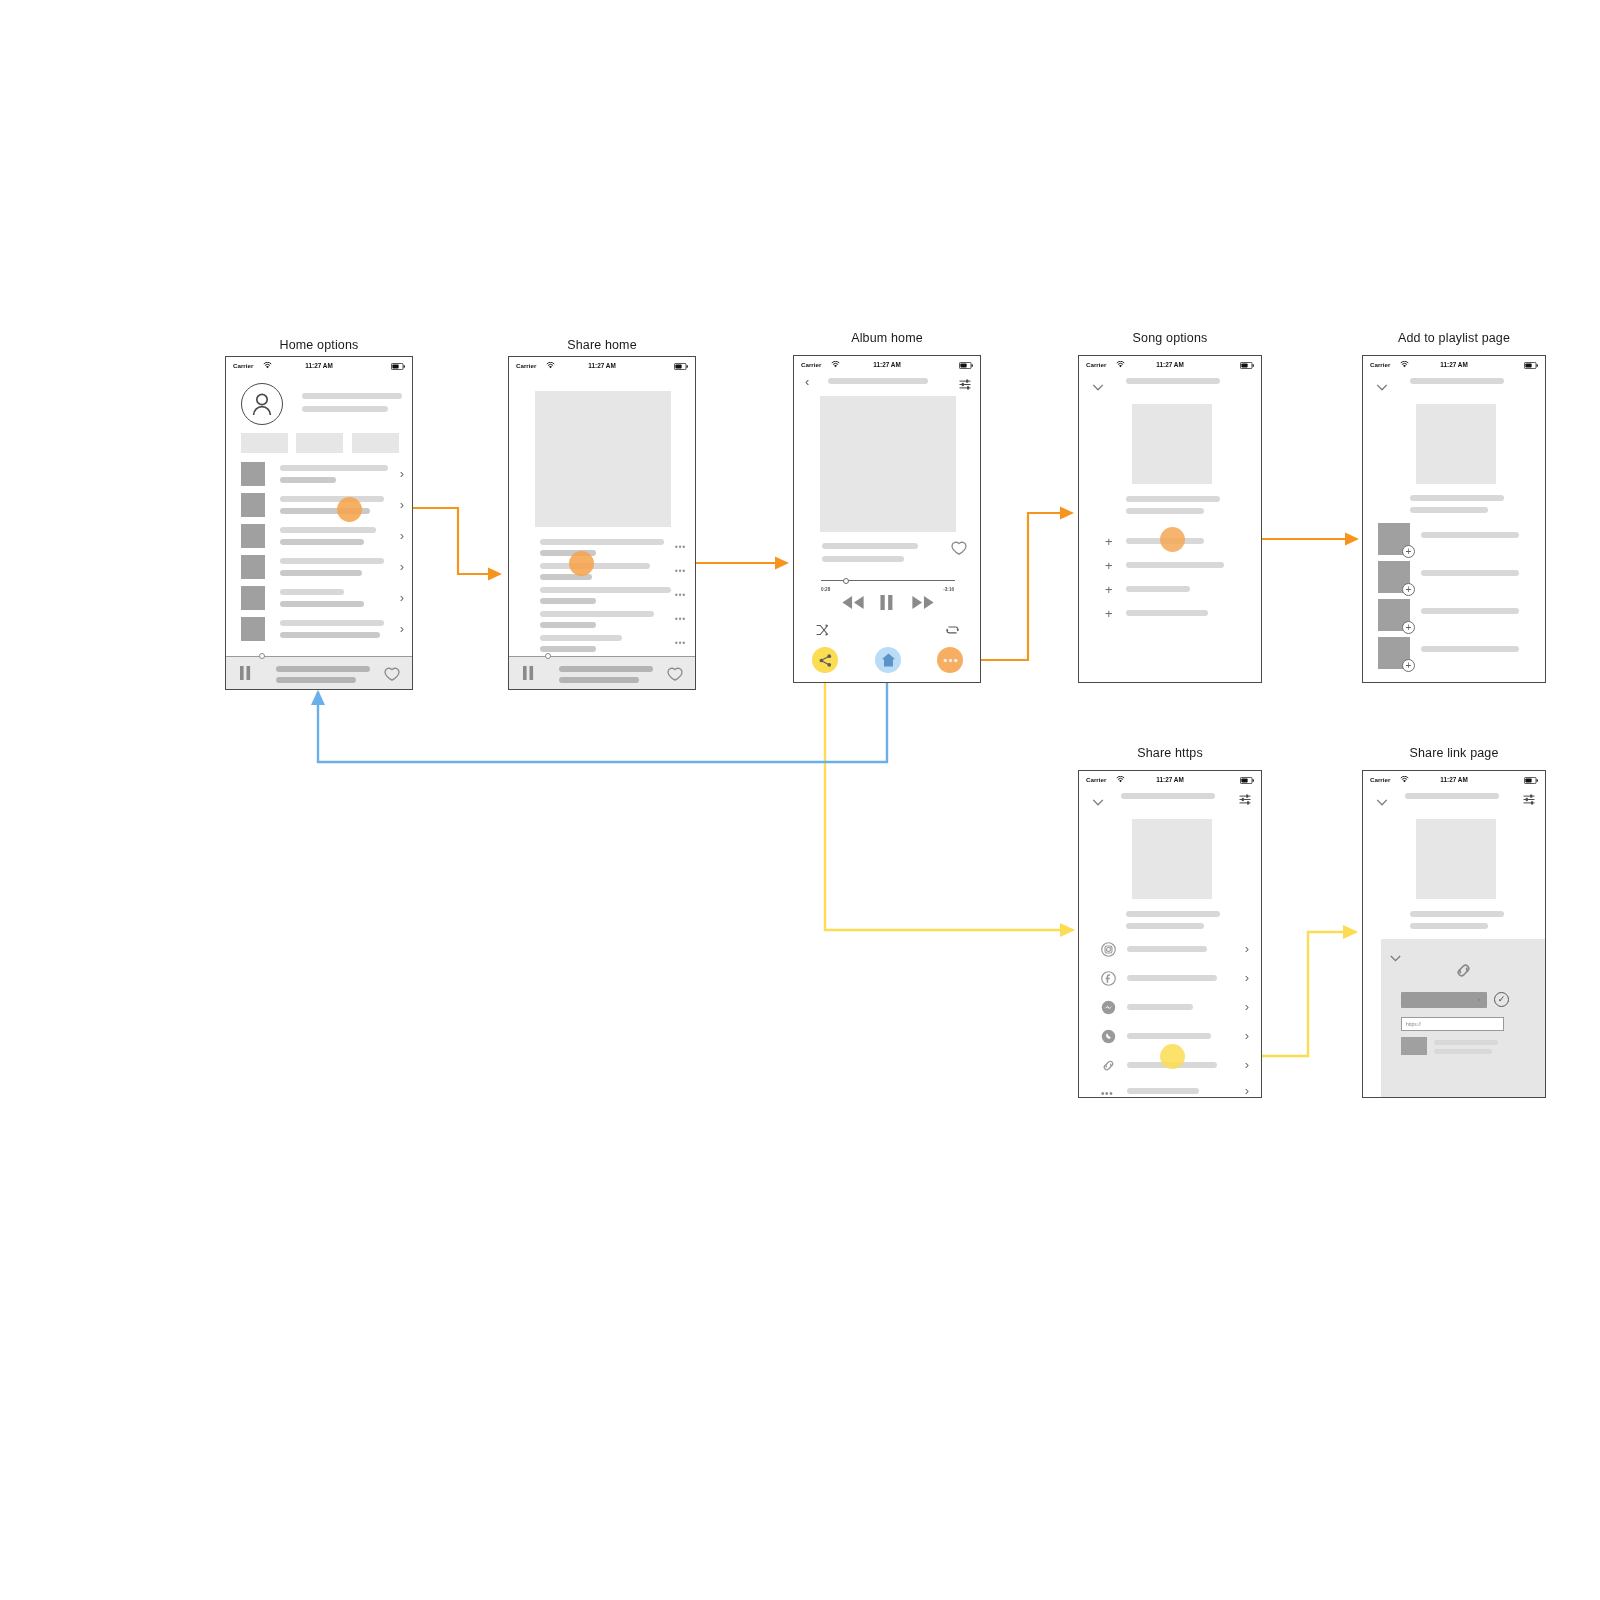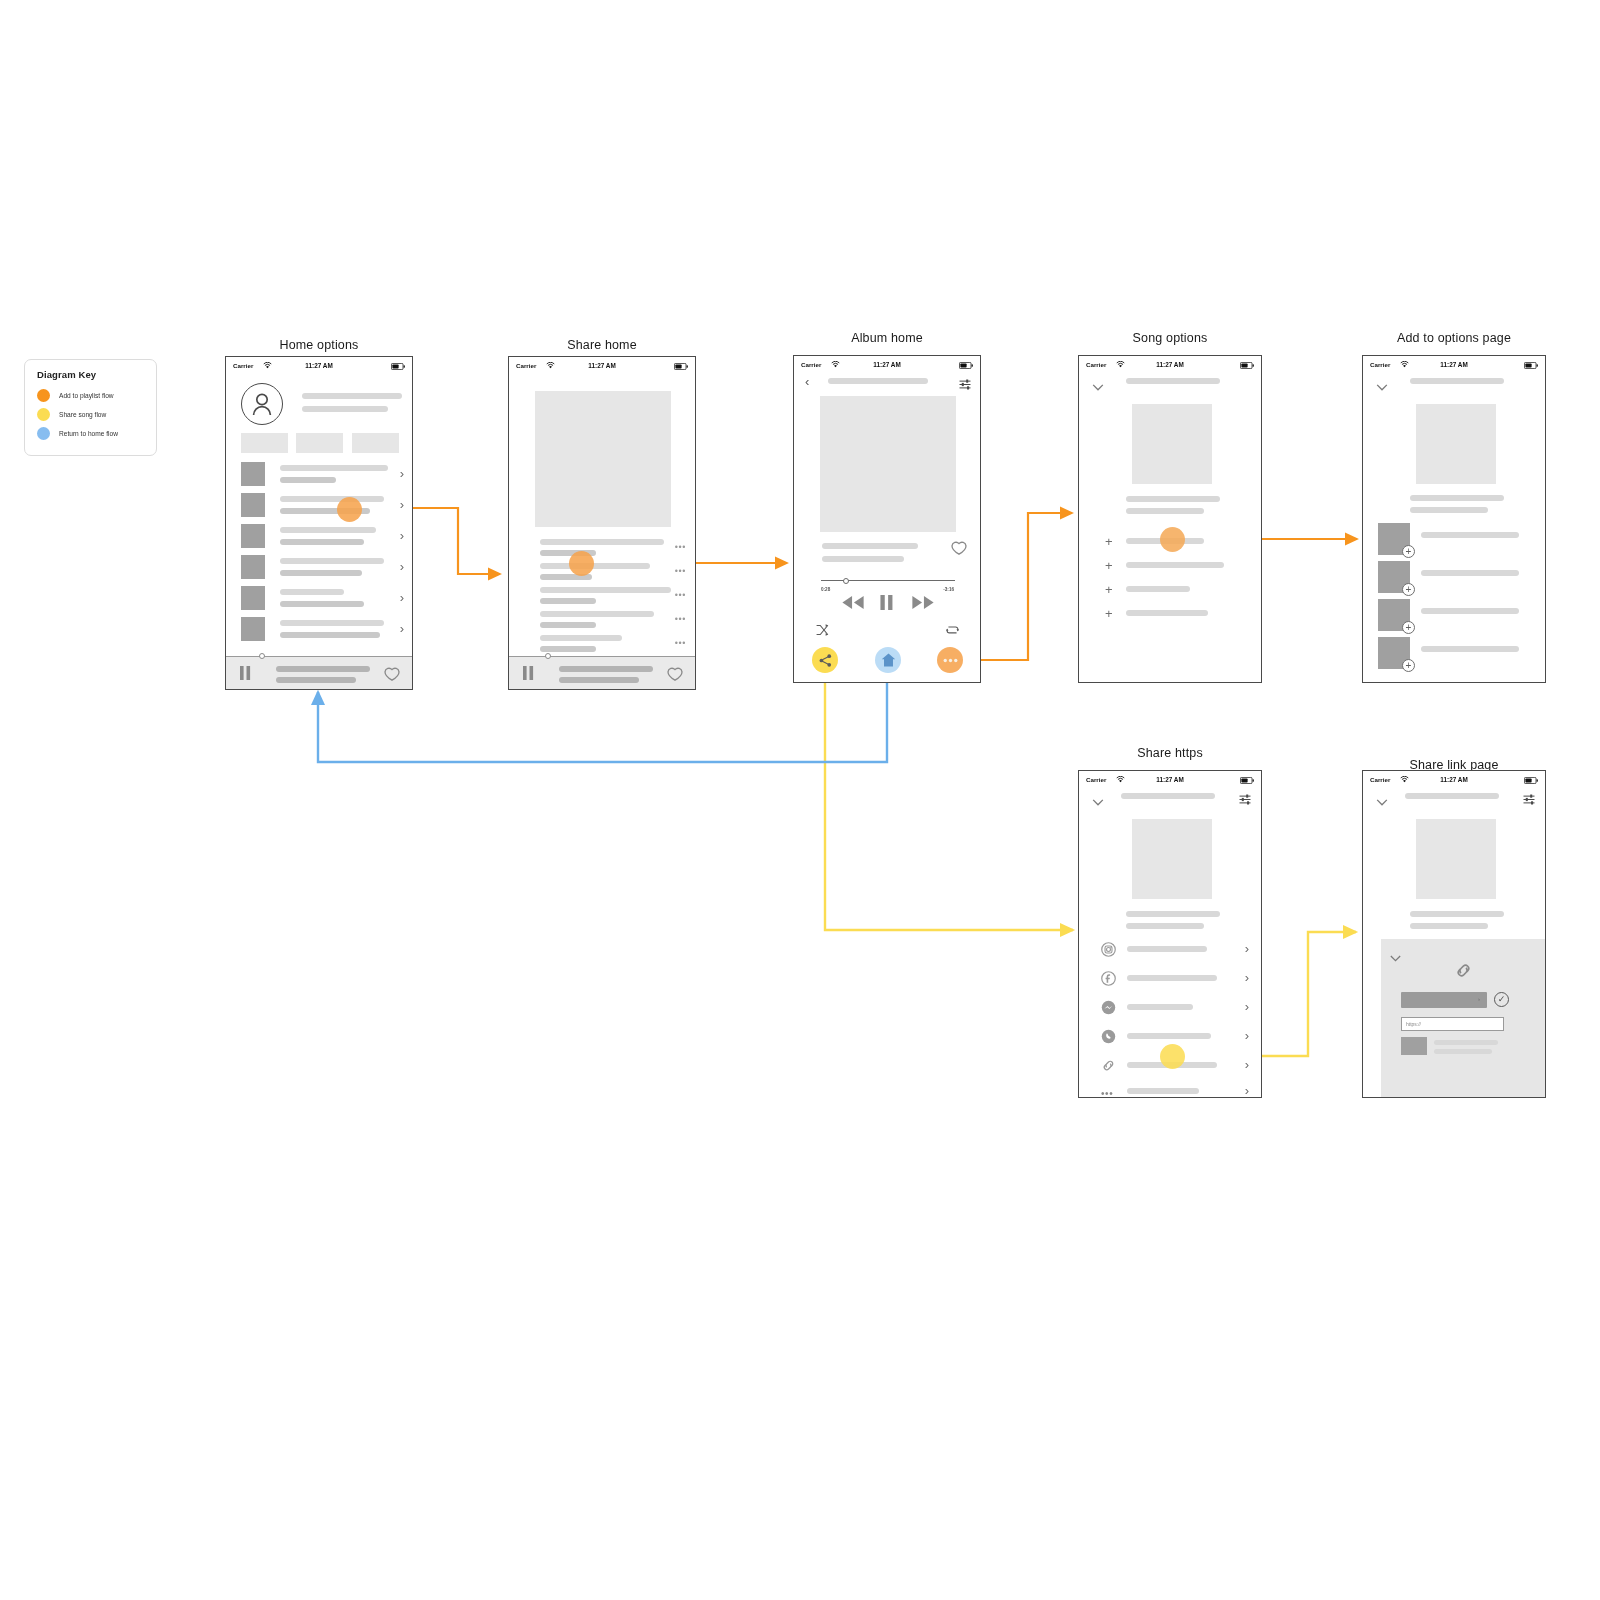--- a/index.html
+++ b/index.html
@@ -115,35 +115,20 @@
 
     <path d="M1172,539 L1357,539" fill="none" stroke="#F7941D" stroke-width="2.2" marker-end="url(#ar-o)"></path>
 
     <path d="M825,672 L825,930 L1073,930" fill="none" stroke="#FBDC52" stroke-width="2.4" marker-end="url(#ar-y)"></path>
 
     <path d="M1172,1056 L1308,1056 L1308,932 L1356,932" fill="none" stroke="#FBDC52" stroke-width="2.4" marker-end="url(#ar-y)"></path>
 
     <path d="M887,672 L887,762 L318,762 L318,692" fill="none" stroke="#6BAFEA" stroke-width="2.4" marker-end="url(#ar-b)"></path>
   </svg>
 
-  <div class="legend">
-    <div class="legend-title">Diagram Key</div>
-    <div class="legend-row">
-      <div class="legend-dot" style="background:#F7941D"></div>
-      <div class="legend-label">Add to playlist flow</div>
-    </div>
-    <div class="legend-row">
-      <div class="legend-dot" style="background:#FBDC52"></div>
-      <div class="legend-label">Share song flow</div>
-    </div>
-    <div class="legend-row">
-      <div class="legend-dot" style="background:#87BDF0"></div>
-      <div class="legend-label">Return to home flow</div>
-    </div>
-  </div>
 
   <div class="screen" style="left:225px; top:338px; width:188px;">
     <div class="screen-title" style="top:0;">Home options</div>
     <div class="phone" style="top:18px; width:188px; height:334px;">
       <div class="statusbar">
         <span class="sb-carrier">Carrier</span>
         <span class="sb-wifi">
           <svg width="9" height="7" viewBox="0 0 12 9">
               <path d="M6 8.3 L4.1 6.1 a2.6 2.6 0 0 1 3.8 0 z" fill="#111"></path>
               <path d="M2.6 4.4 a5 5 0 0 1 6.8 0" stroke="#111" stroke-width="1.2" fill="none"></path>
@@ -463,21 +448,21 @@
       </div>
       <div style="position:absolute; left:0; top:248px; width:100%; height:24px;">
         <span class="plusrow" style="left:26px; top:3px;">+</span>
         <div class="bar" style="position:absolute; left:47px; top:6px; width:82px;"></div>
       </div>
     </div>
     <div class="flowdot dot-orange-s" style="left:82px; top:196px; width:25px; height:25px; opacity:.86;"></div>
   </div>
 
   <div class="screen" style="left:1362px; top:331px; width:184px;">
-    <div class="screen-title" style="top:0;">Add to options page</div>
+    <div class="screen-title" style="top:0;">Add to playlist page</div>
     <div class="phone" style="top:24px; width:184px; height:328px;">
       <div class="statusbar">
         <span class="sb-carrier">Carrier</span>
         <span class="sb-wifi">
           <svg width="9" height="7" viewBox="0 0 12 9">
               <path d="M6 8.3 L4.1 6.1 a2.6 2.6 0 0 1 3.8 0 z" fill="#111"></path>
               <path d="M2.6 4.4 a5 5 0 0 1 6.8 0" stroke="#111" stroke-width="1.2" fill="none"></path>
               <path d="M1 2.4 a7.6 7.6 0 0 1 10 0" stroke="#111" stroke-width="1.2" fill="none"></path>
             </svg>
         </span>
@@ -623,21 +608,21 @@
       <div style="position:absolute; left:0; top:313px; width:100%; height:25px;">
         <span class="dots3" style="position:absolute; left:22px; top:5px; font-size:10px; color:#8a8a8a;">•••</span>
         <div class="bar" style="position:absolute; left:48px; top:4px; width:72px;"></div>
         <span class="chev" style="position:absolute; right:12px; top:0px;">›</span>
       </div>
     </div>
     <div class="flowdot dot-yellow" style="left:82px; top:298px; width:25px; height:25px; opacity:.86;"></div>
   </div>
 
   <div class="screen" style="left:1362px; top:746px; width:184px;">
-    <div class="screen-title" style="top:0;margin-top:12px;">Share link page</div>
+    <div class="screen-title" style="top:0;">Share link page</div>
     <div class="phone" style="top:24px; width:184px; height:328px;">
       <div class="statusbar">
         <span class="sb-carrier">Carrier</span>
         <span class="sb-wifi">
           <svg width="9" height="7" viewBox="0 0 12 9">
               <path d="M6 8.3 L4.1 6.1 a2.6 2.6 0 0 1 3.8 0 z" fill="#111"></path>
               <path d="M2.6 4.4 a5 5 0 0 1 6.8 0" stroke="#111" stroke-width="1.2" fill="none"></path>
               <path d="M1 2.4 a7.6 7.6 0 0 1 10 0" stroke="#111" stroke-width="1.2" fill="none"></path>
             </svg>
         </span>

